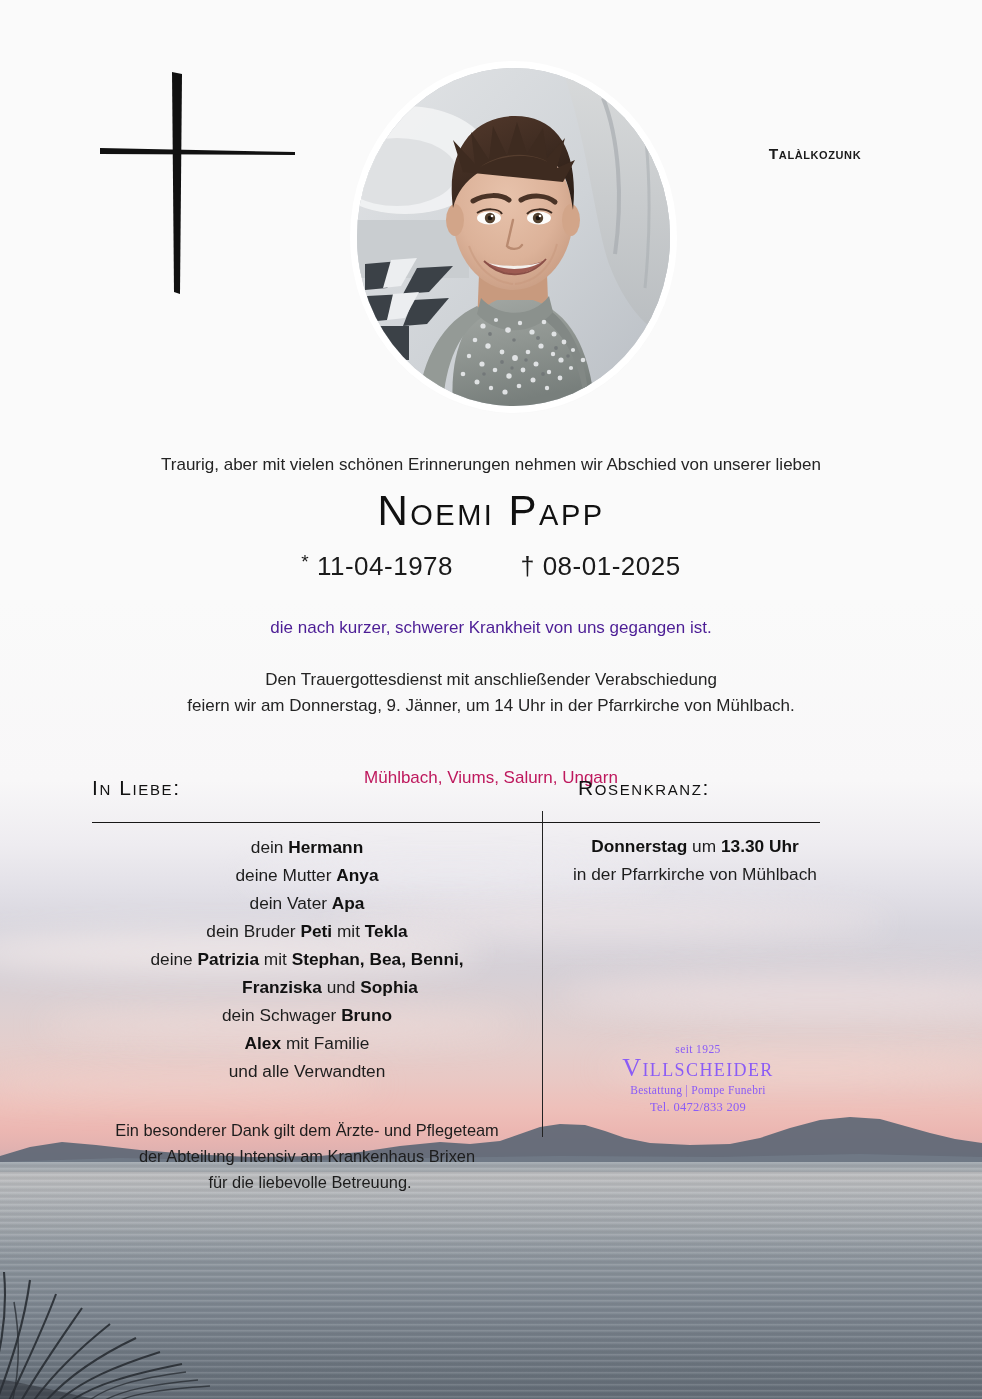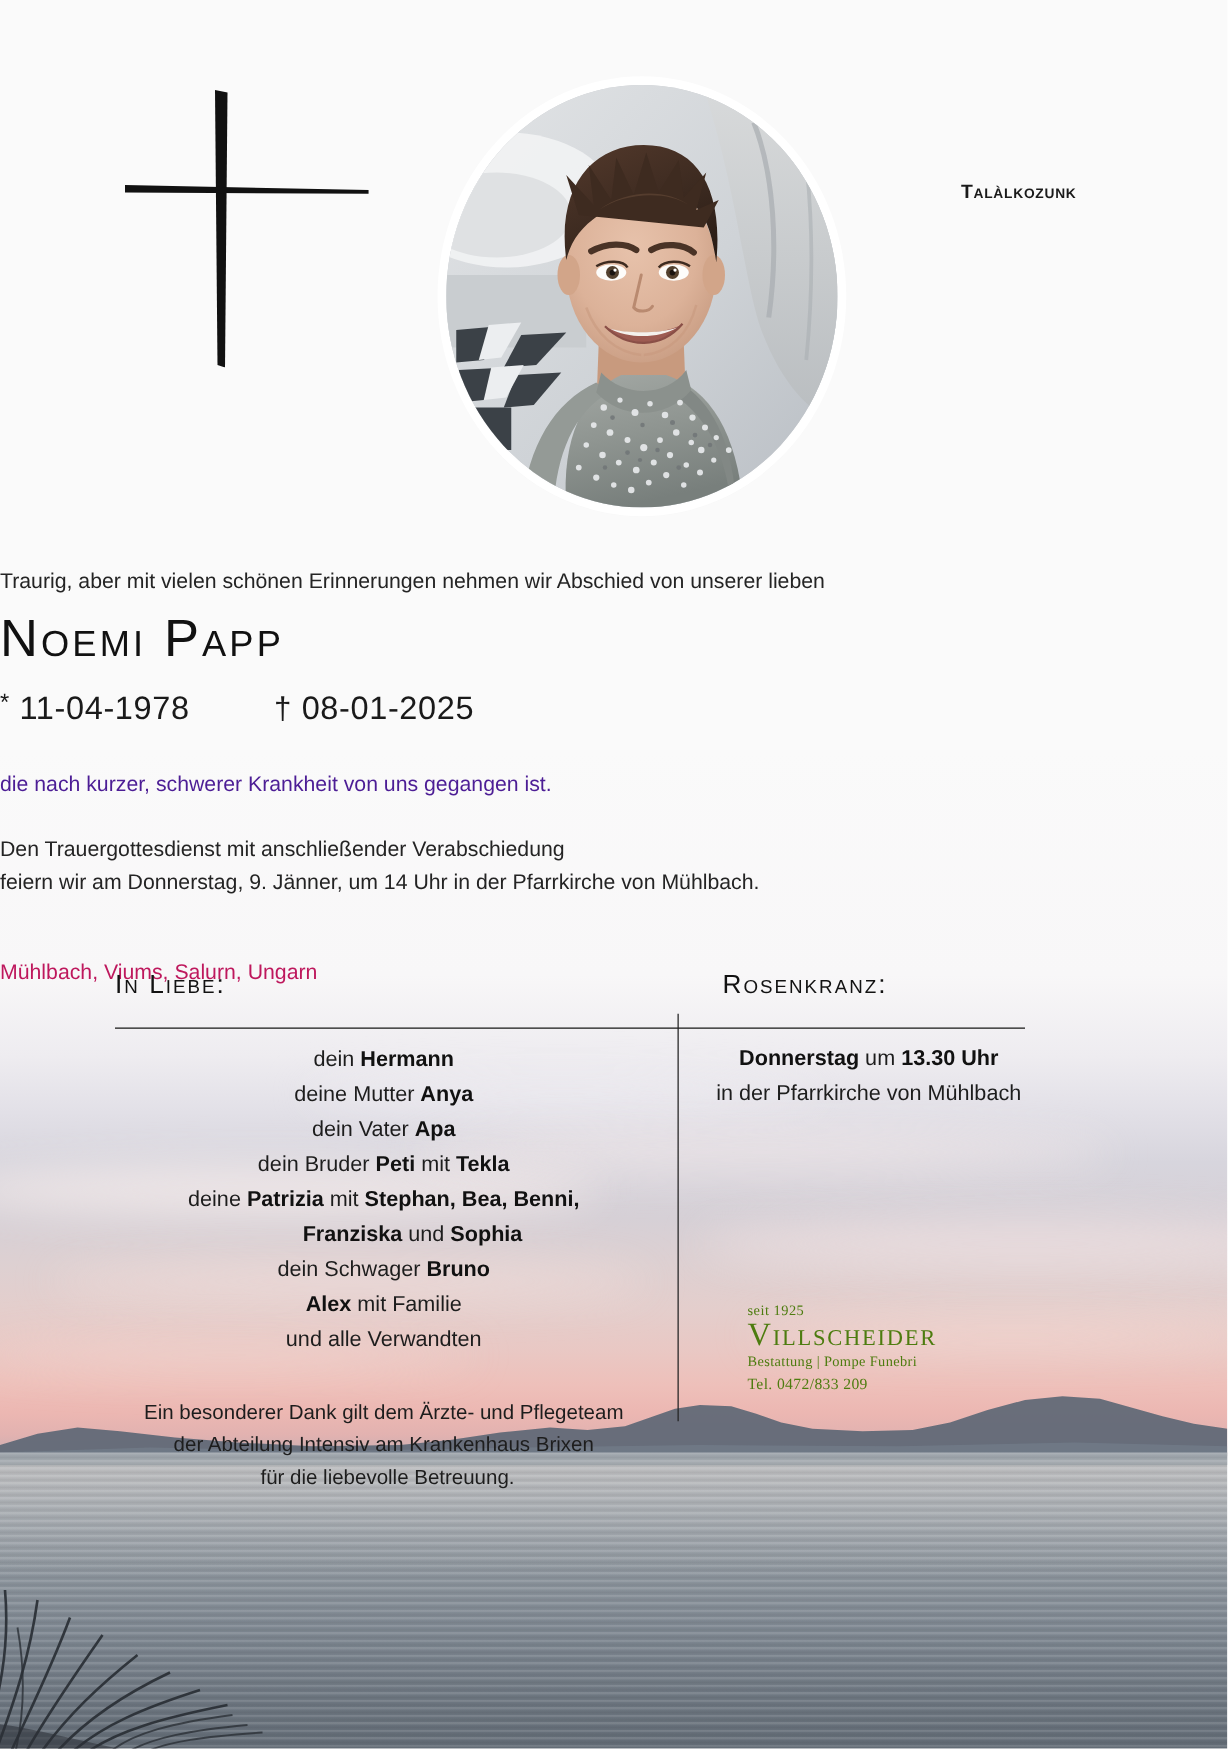--- a/index.html
+++ b/index.html
@@ -149,21 +149,21 @@
     line-height: 1.62;
     color: #252525;
     font-weight: 350;
   }
 
   
   #central {
     position: absolute;
     left: 0; top: 455px;
     width: 982px;
-    text-align: left;
+    text-align: center;
     z-index: 3;
   }
   #intro-line {
     font-size: 17px;
     color: #242424;
     font-weight: 350;
   }
   #deceased-name {
     margin-top: 12px;
     font-size: 42px;
@@ -282,24 +282,24 @@
     font-weight: 350;
     white-space: nowrap;
   }
   .rosary-line b { font-weight: 700; color: #111; }
 
   
   #logo {
     position: absolute;
     left: 598px; top: 1043px;
     width: 200px;
-    text-align: left;
+    text-align: center;
     z-index: 4;
     font-family: "Liberation Serif", serif;
-    color: #4d7c0f;
+    color: #8b5cf6;
   }
   #logo-seit   { font-size: 11.5px; letter-spacing: 0.4px; }
   #logo-name   { font-size: 26px; font-variant: small-caps; letter-spacing: 1.4px; margin-top: -2px; }
   #logo-sub    { font-size: 11.5px; letter-spacing: 0.3px; margin-top: 1px; }
   #logo-tel    { font-size: 12.5px; letter-spacing: 0.3px; margin-top: 4px; }
 </style>
 </head>
 <body>
 
 <div id="card">

